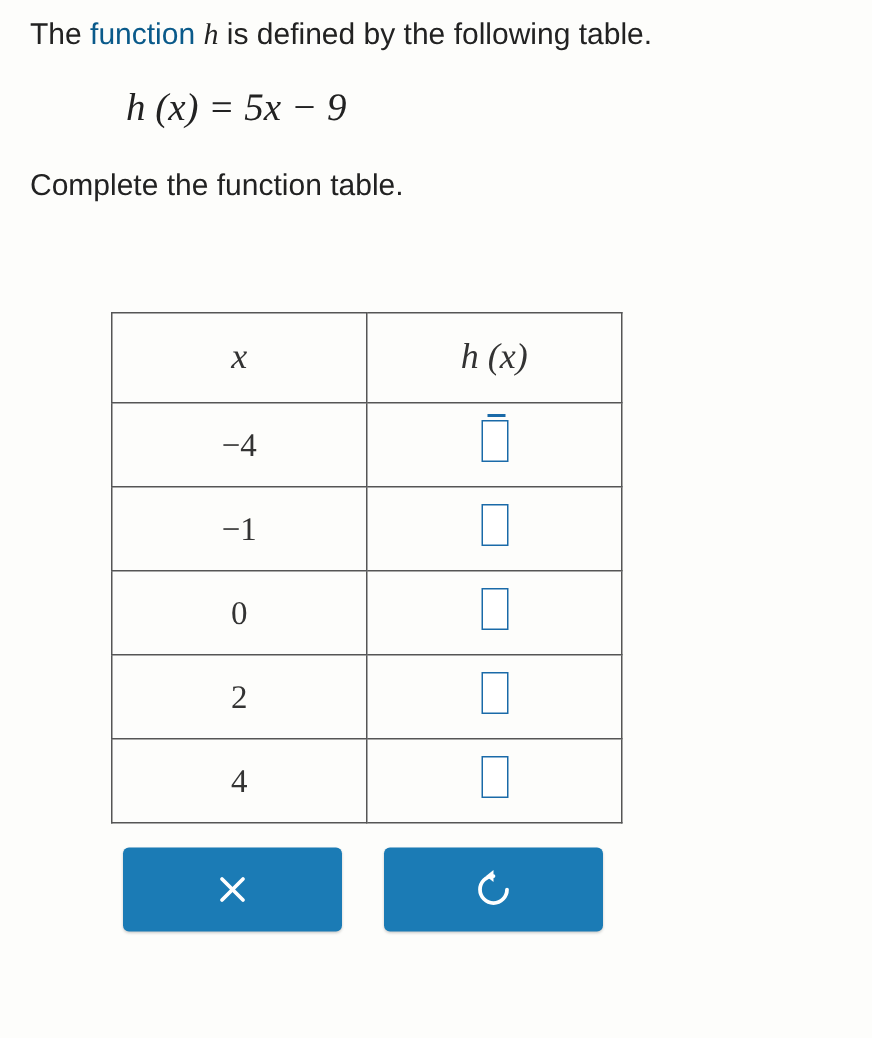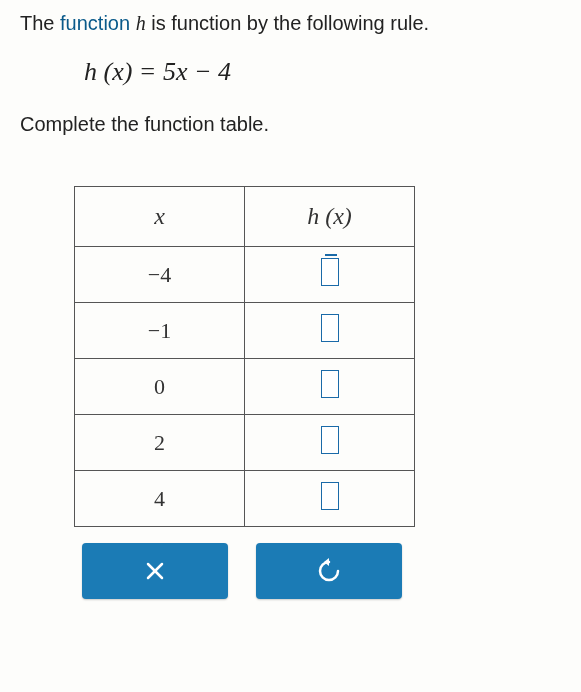--- a/index.html
+++ b/index.html
@@ -31,21 +31,21 @@
   .formula {
     font-family: 'Times New Roman', serif;
     font-style: italic;
     font-size: 26px;
     color: #222;
     margin: 0 0 26px 64px;
   }
   .instruction {
     font-size: 20px;
     color: #222;
-    margin-bottom: 50px;
+    margin-bottom: 72px;
     font-weight: 500;
   }
   table.func {
     border-collapse: collapse;
     margin-left: 54px;
     margin-bottom: 16px;
   }
   table.func th, table.func td {
     border: 1.5px solid #555;
     text-align: center;
@@ -102,24 +102,24 @@
     box-shadow: 0 1px 2px rgba(0,0,0,0.2);
   }
   .btn svg { display: block; }
 </style>
 </head>
 <body>
 
 <div class="content">
 
   <div class="intro">
-    <span>The </span><a class="link">function</a><span> </span><span class="ital">h</span><span> is function by the following rule.</span>
+    <span>The </span><a class="link">function</a><span> </span><span class="ital">h</span><span> is defined by the following table.</span>
   </div>
 
-  <div class="formula">h (x) = 5x − 4</div>
+  <div class="formula">h (x) = 5x − 9</div>
 
   <div class="instruction">Complete the function table.</div>
 
   <table class="func">
     <tbody>
         <tr>
       <th>x</th>
       <th>h (x)</th>
     </tr>
     <tr>

